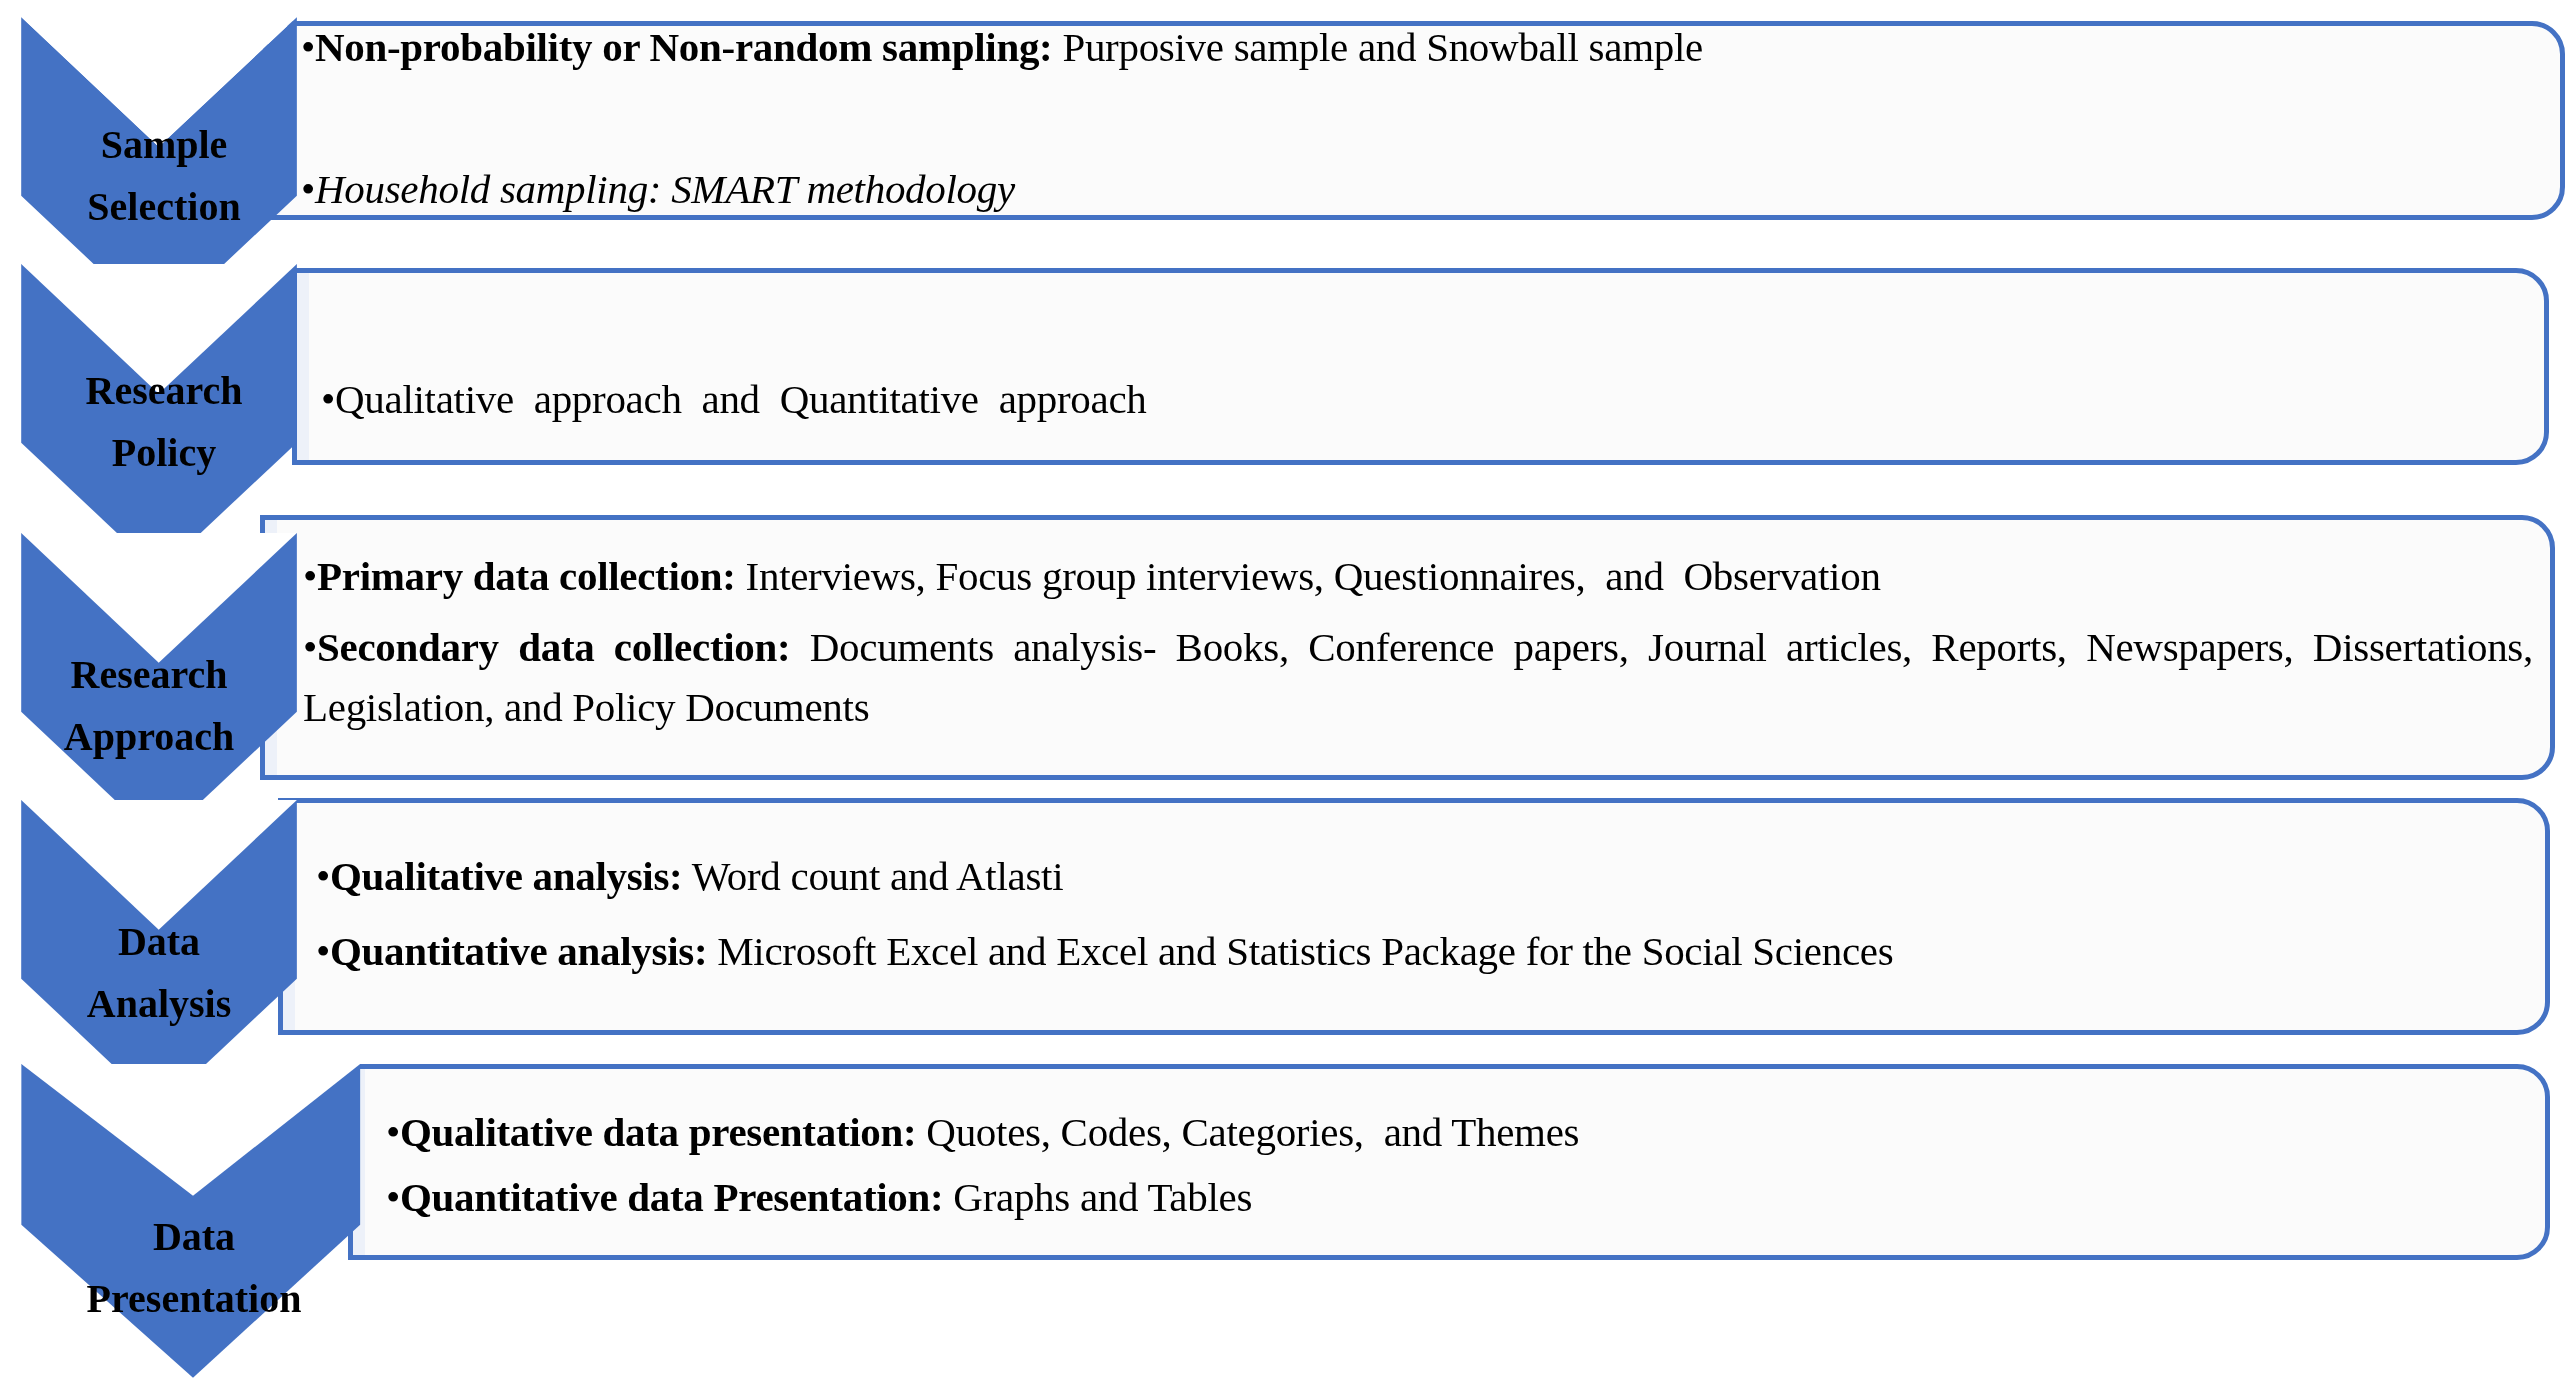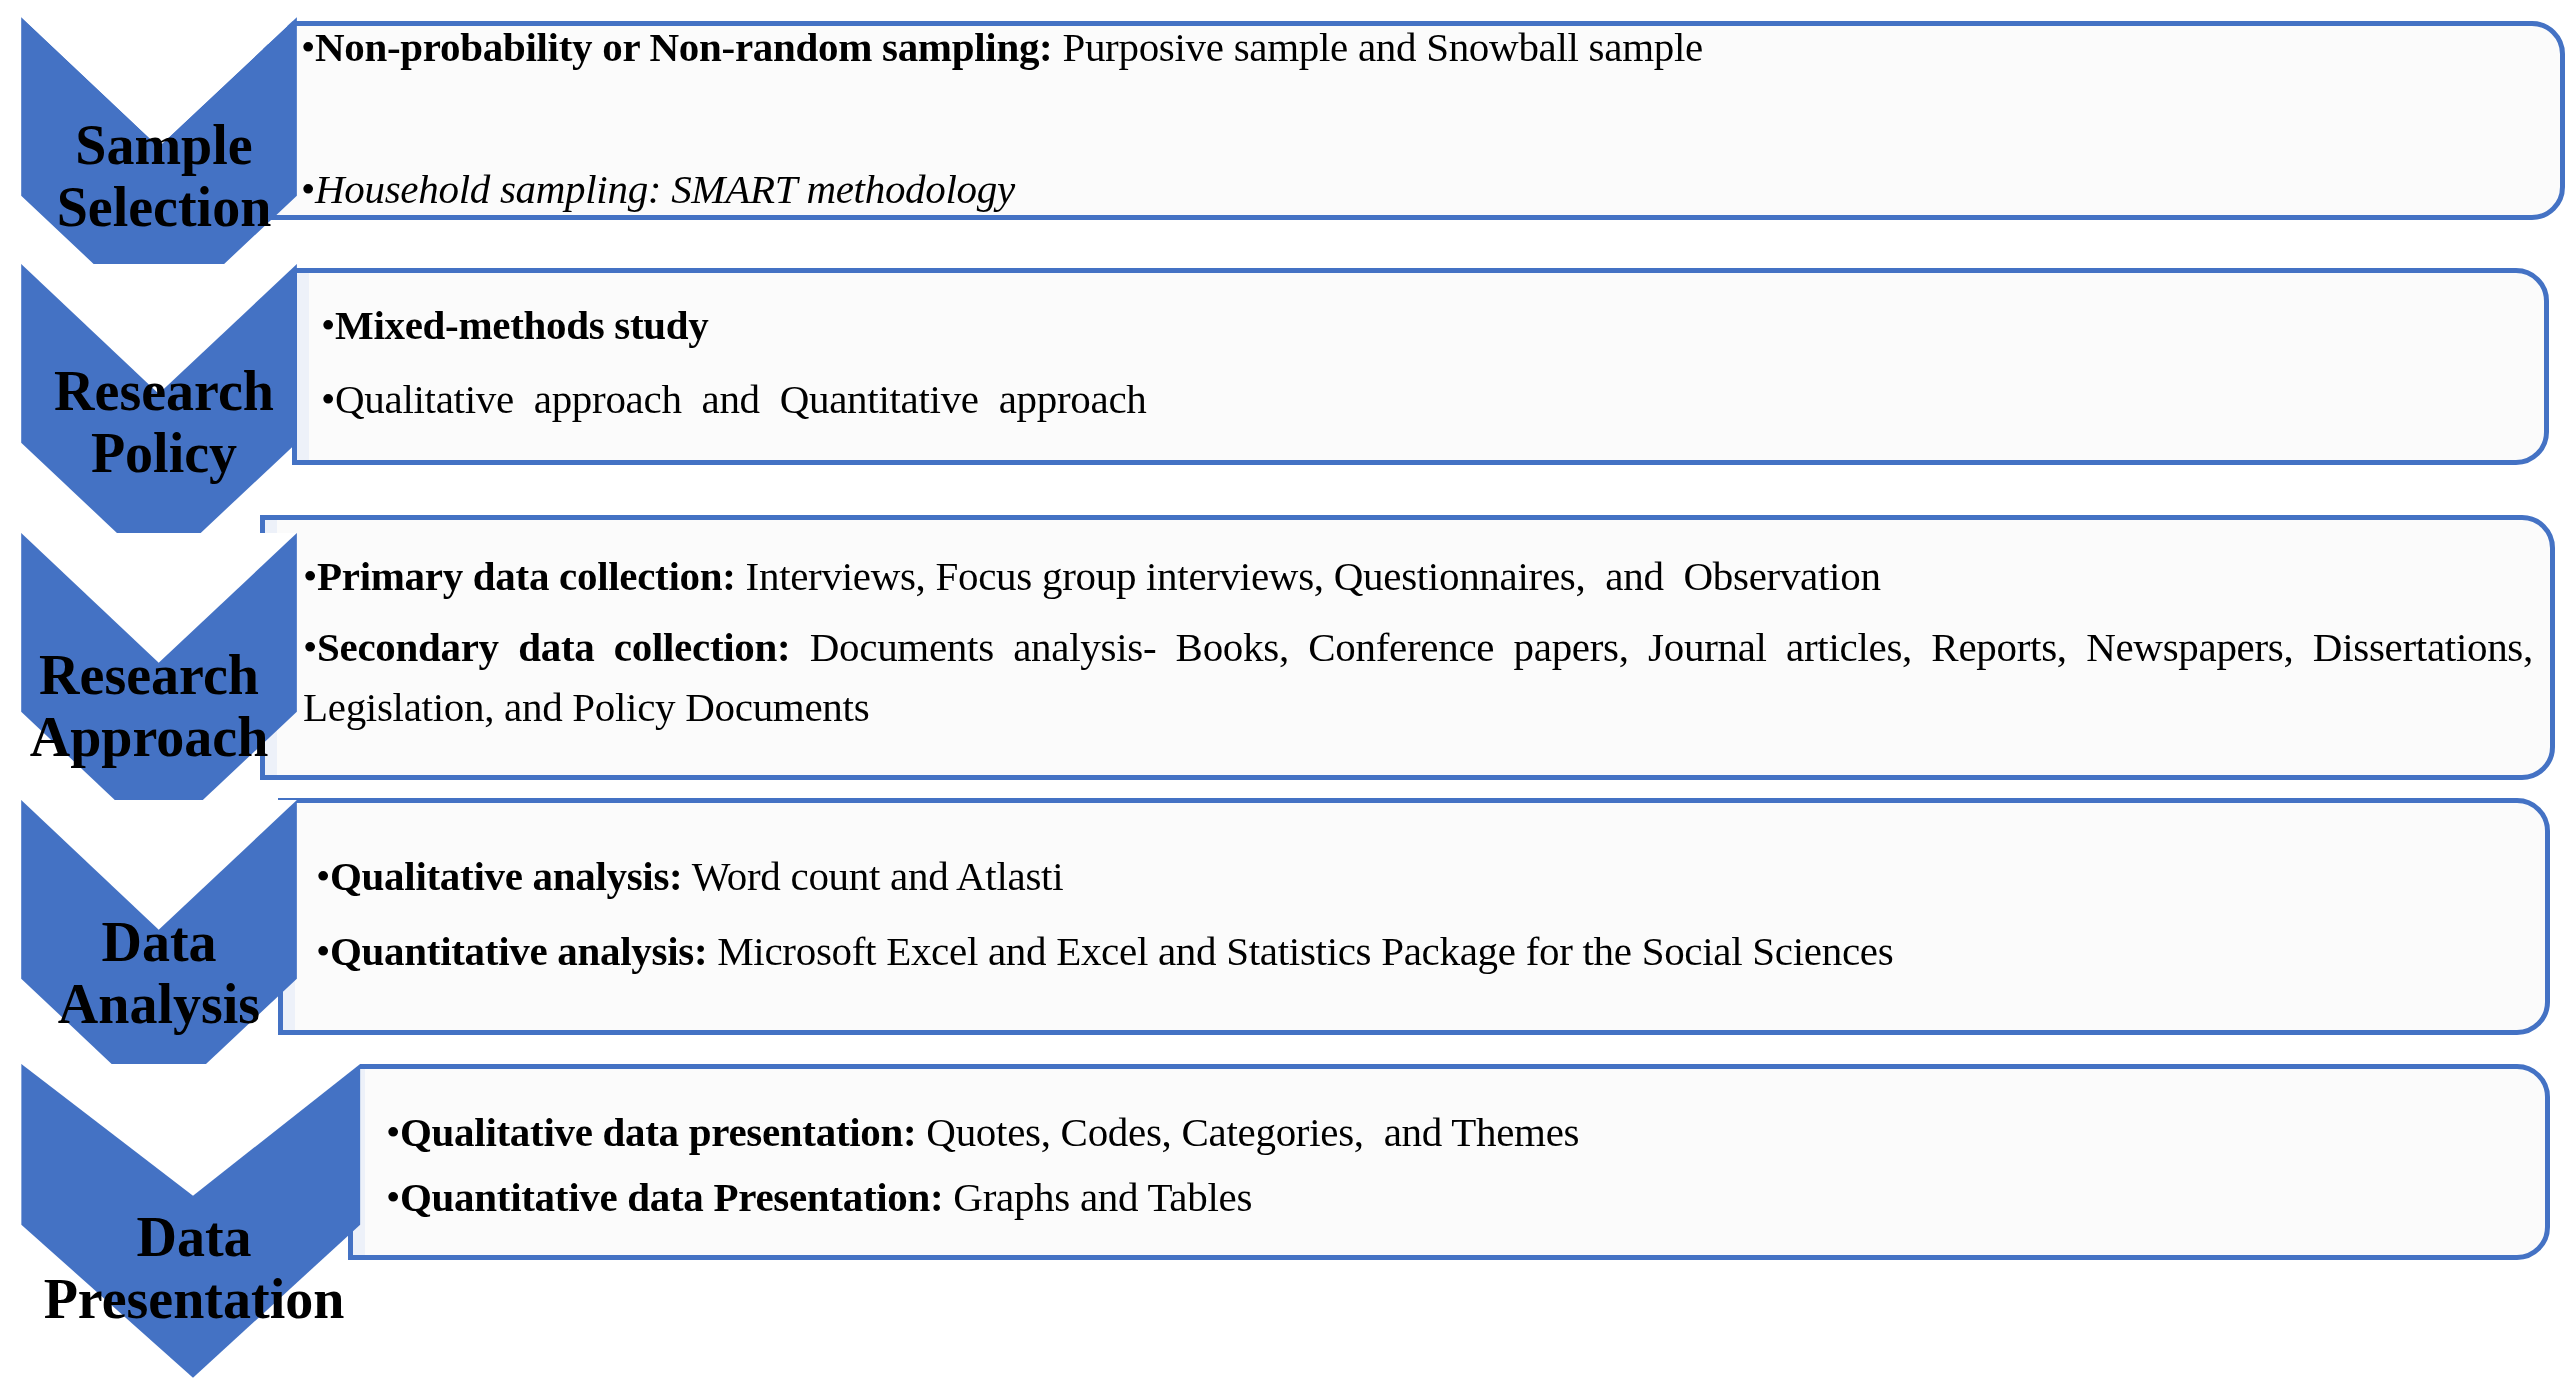--- a/index.html
+++ b/index.html
@@ -8,21 +8,21 @@
   .chev { position:absolute; left:0; z-index:3; }
   .chev svg { display:block; }
   .box { position:absolute; background:#fbfbfb; border:5.1px solid #4472c4; box-sizing:border-box;
          border-radius:0 33px 33px 0; z-index:2; }
   .box .strip { position:absolute; left:0; top:0; bottom:0; width:11.6px; background:#edf1f9; }
   .item { position:absolute; white-space:nowrap; font-size:41px; line-height:1; letter-spacing:-0.3px; }
   .item b { font-weight:bold; }
   .item i { font-style:italic; }
   .item .bullet { display:inline-block; width:14px; }
   .item.wrap { white-space:normal; text-align:justify; text-align-last:left; line-height:60px; }
-  .label { position:absolute; z-index:4; font-weight:bold; font-size:56px; line-height:62px; text-align:center;
+  .label { position:absolute; z-index:4; font-weight:bold; font-size:40px; line-height:62px; text-align:center;
            color:#000; transform:translateX(-50%); white-space:nowrap; }
 </style>
 </head>
 <body>
 
 <div id="canvas">
 
   <div class="chev" style="top:16.7px;">
     <svg width="302" height="311" viewBox="0 0 470 484">
         <polygon points="33,0 462,0 462,278 247,480 33,278 33,0 247,202 462,0" fill="#4472c4"></polygon>
@@ -56,21 +56,20 @@
 
   <div class="box" style="left:263px; top:21px; width:2302px; height:199px;">
     <div class="strip"></div>
   </div>
   <div class="item" style="left:301px; top:27px; z-index:5;"><span class="bullet">•</span><b>Non-probability or Non-random sampling:</b><span> Purposive sample and Snowball sample</span></div>
   <div class="item" style="left:301px; top:169px; z-index:5;"><span class="bullet">•</span><i>Household sampling: SMART methodology</i></div>
 
   <div class="box" style="left:292px; top:268px; width:2257px; height:197px;">
     <div class="strip"></div>
   </div>
-  <div class="item" style="left:321px; top:305px; z-index:5;"><span class="bullet">•</span><b>Mixed-methods study</b></div>
   <div class="item" style="left:321px; top:379px; z-index:5; white-space:pre;"><span class="bullet">•</span><span>Qualitative  approach  and  Quantitative  approach</span></div>
 
   <div class="box" style="left:260px; top:515px; width:2295px; height:265px;">
     <div class="strip"></div>
   </div>
   <div class="item wrap" style="left:303px; top:617px; width:2230px; z-index:5;"><span class="bullet">•</span><b>Secondary data collection:</b><span> Documents analysis- Books, Conference papers, Journal articles, Reports, Newspapers, Dissertations, Legislation,  and Policy Documents</span></div>
   <div class="item" style="left:303px; top:556px; z-index:5; white-space:pre;"><span class="bullet">•</span><b>Primary data collection:</b><span> Interviews, Focus group interviews, Questionnaires,  and  Observation</span></div>
 
   <div class="box" style="left:278px; top:798px; width:2272px; height:237px;">
     <div class="strip"></div>

